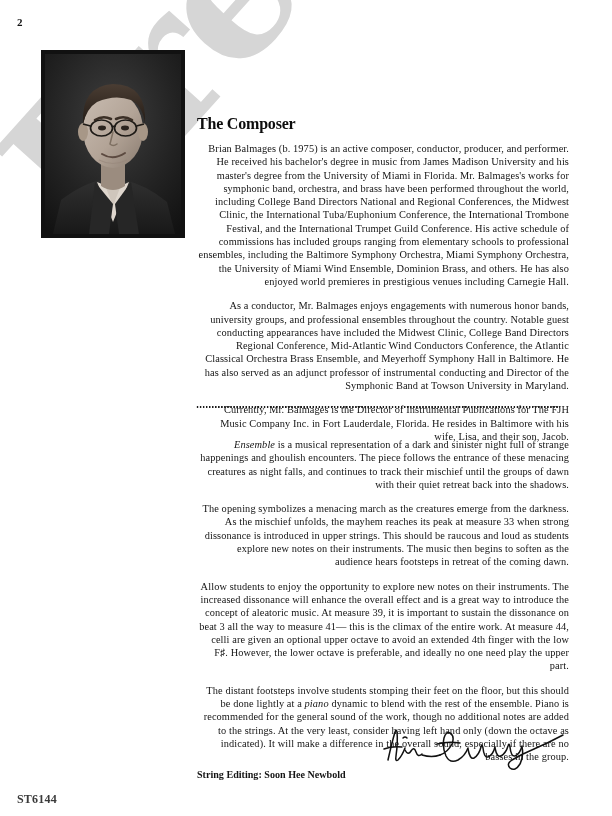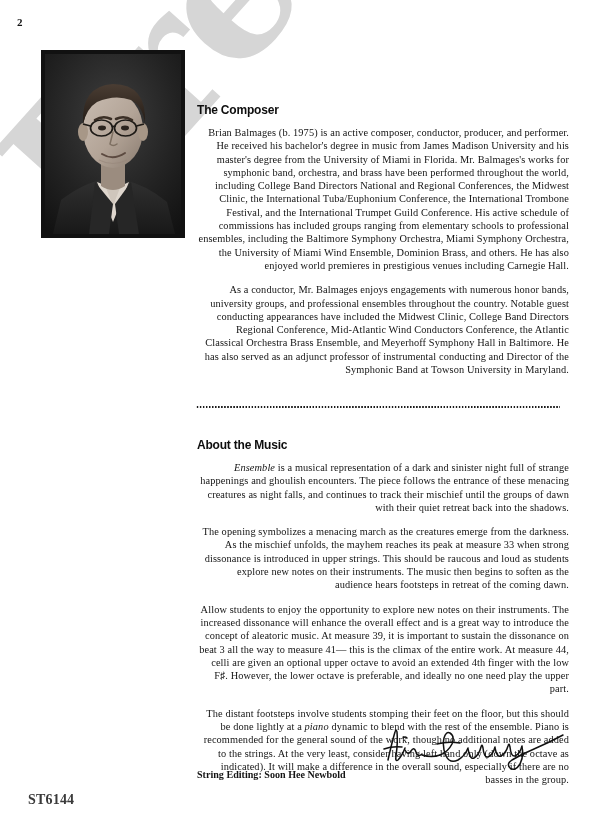--- a/index.html
+++ b/index.html
@@ -68,25 +68,25 @@
   }
   .photo-inner {
     position: relative;
     width: 100%;
     height: 100%;
     overflow: hidden;
     background: #1a1a1a;
   }
   .photo-svg { display: block; width: 100%; height: 100%; }
   .section-title {
-    font-family: Liberation Sans, sans-serif;
-    font-size: 12px;
+    font-family: Liberation Serif, serif;
+    font-size: 16px;
     font-weight: 700;
     letter-spacing: -0.2px;
-    margin: 0 0 9px 0;
+    margin: 12px 0 9px 0;
     color: #0d0d0d;
   }
   p.body {
     font-size: 10.35px;
     line-height: 13.3px;
     margin: 0 0 11px 0;
     text-align: right;
     color: #141414;
     letter-spacing: 0.01em;
   }
@@ -128,27 +128,26 @@
     font-weight: 700;
     font-family: "Liberation Serif", serif;
     z-index: 3;
     color: #141414;
   }
 
   .footer-code {
     position: absolute;
     left: 17px;
     top: 792px;
-    font-size: 14px;
+    font-size: 12px;
     font-weight: 700;
     font-family: "Liberation Serif", serif;
     letter-spacing: 0.2px;
     color: #3a3a3a;
     z-index: 3;
-    margin-left: 11px;
   }
 </style>
 </head>
 <body>
 
 <div class="page">
 
   <div class="watermark">
     <div class="watermark-text">Preview</div>
   </div>
@@ -217,26 +216,26 @@
 
         <path d="M54 106 Q68 113 82 106" stroke="#96867a" stroke-width="1.2" fill="none" opacity="0.6"></path>
       </svg>
     </div>
   </div>
 
   <div class="block-composer">
     <h2 class="section-title">The Composer</h2>
     <p class="body">Brian Balmages (b. 1975) is an active composer, conductor, producer, and performer. He received his bachelor's degree in music from James Madison University and his master's degree from the University of Miami in Florida. Mr. Balmages's works for symphonic band, orchestra, and brass have been performed throughout the world, including College Band Directors National and Regional Conferences, the Midwest Clinic, the International Tuba/Euphonium Conference, the International Trombone Festival, and the International Trumpet Guild Conference. His active schedule of commissions has included groups ranging from elementary schools to professional ensembles, including the Baltimore Symphony Orchestra, Miami Symphony Orchestra, the University of Miami Wind Ensemble, Dominion Brass, and others. He has also enjoyed world premieres in prestigious venues including Carnegie Hall.</p>
     <p class="body">As a conductor, Mr. Balmages enjoys engagements with numerous honor bands, university groups, and professional ensembles throughout the country. Notable guest conducting appearances have included the Midwest Clinic, College Band Directors Regional Conference, Mid-Atlantic Wind Conductors Conference, the Atlantic Classical Orchestra Brass Ensemble, and Meyerhoff Symphony Hall in Baltimore. He has also served as an adjunct professor of instrumental conducting and Director of the Symphonic Band at Towson University in Maryland.</p>
+    <p class="body">Currently, Mr. Balmages is the Director of Instrumental Publications for The FJH Music Company Inc. in Fort Lauderdale, Florida. He resides in Baltimore with his wife, Lisa, and their son, Jacob.</p>
   </div>
 
   <div class="divider"></div>
 
   <div class="block-music">
-    <h2 class="section-title">About the Music</h2>
     <p class="body"><span class="it">Ensemble</span><span> is a musical representation of a dark and sinister night full of strange happenings and ghoulish encounters. The piece follows the entrance of these menacing creatures as night falls, and continues to track their mischief until the groups of dawn with their quiet retreat back into the shadows.</span></p>
     <p class="body">The opening symbolizes a menacing march as the creatures emerge from the darkness. As the mischief unfolds, the mayhem reaches its peak at measure 33 when strong dissonance is introduced in upper strings. This should be raucous and loud as students explore new notes on their instruments. The music then begins to soften as the audience hears footsteps in retreat of the coming dawn.</p>
     <p class="body">Allow students to enjoy the opportunity to explore new notes on their instruments. The increased dissonance will enhance the overall effect and is a great way to introduce the concept of aleatoric music. At measure 39, it is important to sustain the dissonance on beat 3 all the way to measure 41— this is the climax of the entire work. At measure 44, celli are given an optional upper octave to avoid an extended 4th finger with the low F♯. However, the lower octave is preferable, and ideally no one need play the upper part.</p>
     <p class="body"><span>The distant footsteps involve students stomping their feet on the floor, but this should be done lightly at a </span><span class="it">piano</span><span> dynamic to blend with the rest of the ensemble. Piano is recommended for the general sound of the work, though no additional notes are added to the strings. At the very least, consider having left hand only (down the octave as indicated). It will make a difference in the overall sound, especially if there are no basses in the group.</span></p>
   </div>
 
   <div class="signature">
     <svg viewBox="0 0 185 52">
       <g fill="none" stroke="#111111" stroke-width="1.5" stroke-linecap="round" stroke-linejoin="round">
         <path d="M6 38 Q10 20 13 10 Q14 6 15 10 Q16 20 14 34 Q13 40 16 38 Q20 34 23 26"></path>

